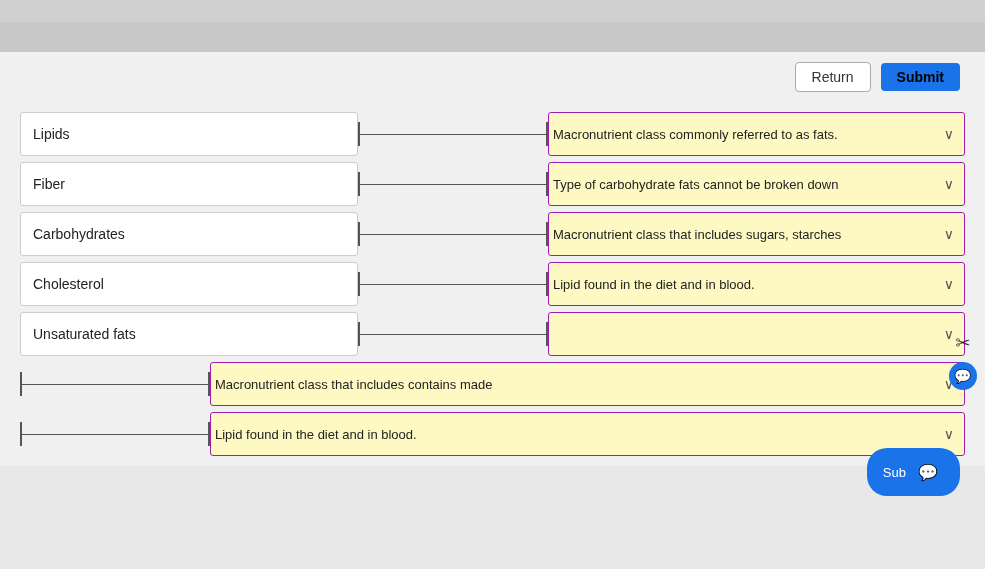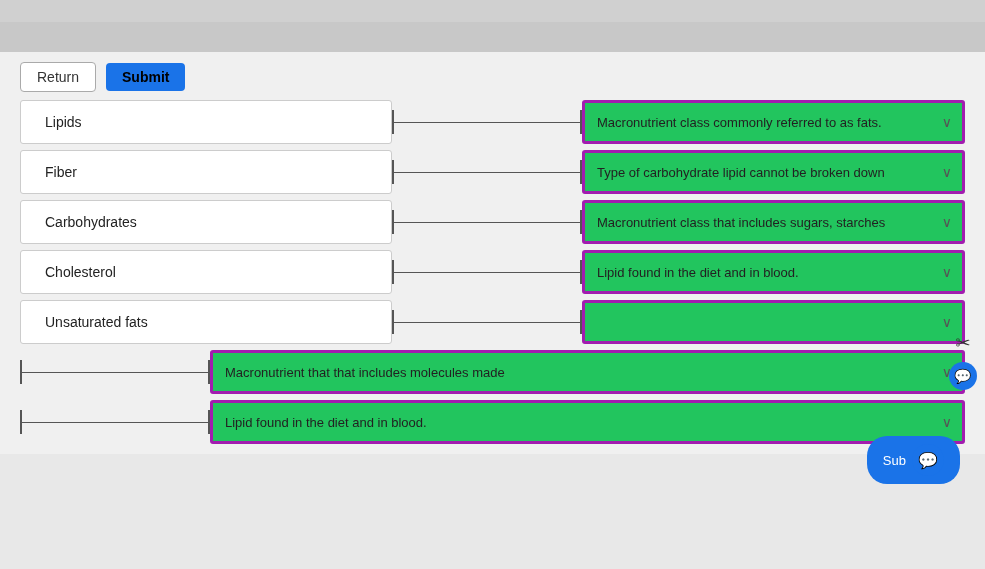--- a/index.html
+++ b/index.html
@@ -31,23 +31,24 @@
     }
 
     .main-content {
       background: #f0f0f0;
       padding: 10px 20px;
       position: relative;
     }
 
     .toolbar {
       display: flex;
+      justify-content: flex-end;
       align-items: center;
       gap: 10px;
-      margin-bottom: 8px;
+      margin-bottom: 20px;
       padding-right: 5px;
     }
 
     .btn-return {
       background: #fff;
       border: 1px solid #aaa;
       border-radius: 4px;
       padding: 6px 16px;
       font-size: 14px;
       cursor: pointer;
@@ -73,25 +74,25 @@
 
     .match-row {
       display: flex;
       align-items: center;
     }
 
     .left-term {
       background: #fff;
       border: 1px solid #ccc;
       border-radius: 3px;
-      width: 372px;
+      width: 338px;
       min-height: 44px;
       display: flex;
       align-items: center;
-      padding: 8px 24px;
+      padding: 8px 12px;
       font-size: 14px;
       color: #222;
       flex-shrink: 0;
     }
 
     .connector {
       display: flex;
       align-items: center;
       width: 190px;
       position: relative;
@@ -121,28 +122,28 @@
       position: absolute;
       right: 0;
       top: 50%;
       width: 2px;
       height: 24px;
       background: #555;
       transform: translateY(-50%);
     }
 
     .right-definition {
-      background: #22c55e;
-      border: 3px solid #a21caf;
+      background: #fef9c3;
+      border: 1px solid #a21caf;
       border-radius: 3px;
       flex: 1;
       min-height: 44px;
       display: flex;
       align-items: center;
-      padding: 8px 12px;
+      padding: 8px 4px;
       font-size: 13px;
       color: #222;
       position: relative;
     }
 
     .right-definition-text {
       flex: 1;
       padding-right: 24px;
     }
 
@@ -211,21 +212,21 @@
         </div>
       </div>
       <div class="match-row">
         <div class="left-term">Fiber</div>
         <div class="connector">
     <div class="connector-line"></div>
     <div class="connector-left-bracket"></div>
     <div class="connector-right-bracket"></div>
   </div>
         <div class="right-definition">
-          <span class="right-definition-text">Type of carbohydrate lipid cannot be broken down</span>
+          <span class="right-definition-text">Type of carbohydrate fats cannot be broken down</span>
           <span class="chevron-icon">∨</span>
         </div>
       </div>
       <div class="match-row">
         <div class="left-term">Carbohydrates</div>
         <div class="connector">
     <div class="connector-line"></div>
     <div class="connector-left-bracket"></div>
     <div class="connector-right-bracket"></div>
   </div>
@@ -257,21 +258,21 @@
           <span class="chevron-icon">∨</span>
         </div>
       </div>
       <div class="match-row">
         <div class="connector">
     <div class="connector-line"></div>
     <div class="connector-left-bracket"></div>
     <div class="connector-right-bracket"></div>
   </div>
         <div class="right-definition">
-          <span class="right-definition-text">Macronutrient that that includes molecules made</span>
+          <span class="right-definition-text">Macronutrient class that includes contains made</span>
           <span class="chevron-icon">∨</span>
         </div>
       </div>
       <div class="match-row">
         <div class="connector">
     <div class="connector-line"></div>
     <div class="connector-left-bracket"></div>
     <div class="connector-right-bracket"></div>
   </div>
         <div class="right-definition">

